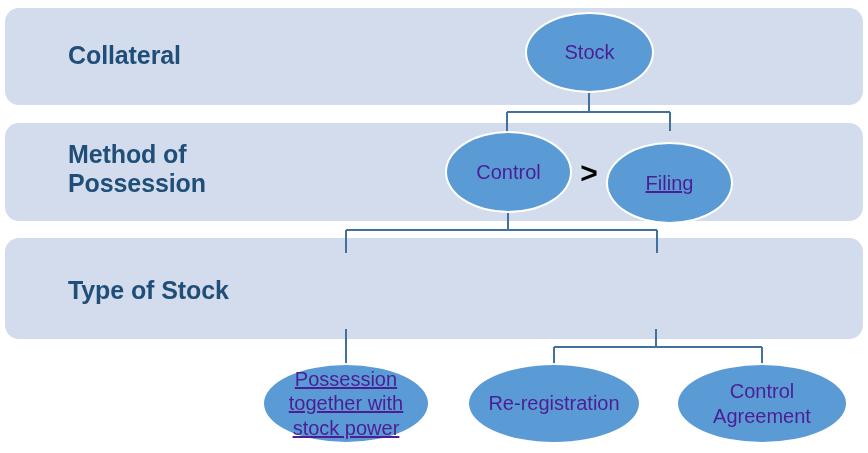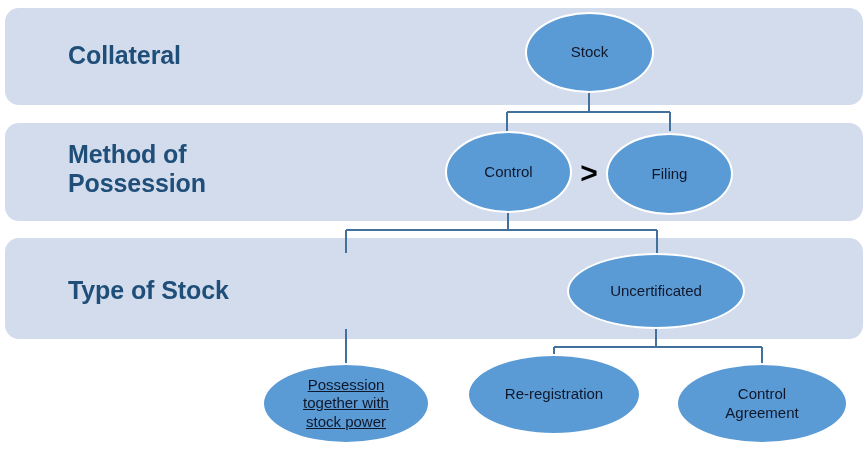--- a/index.html
+++ b/index.html
@@ -58,32 +58,32 @@
   .node {
     position: absolute;
     background: #5b9bd5;
     border: 2px solid #ffffff;
     border-radius: 50%;
     box-sizing: border-box;
     display: flex;
     align-items: center;
     justify-content: center;
     text-align: center;
-    color: #0f172a;
-    font-size: 15px;
+    color: #4c1d95;
+    font-size: 20px;
     line-height: 1.22;
     white-space: pre-line;
   }
   #node-stock        { left: 525px; top: 12px;  width: 129px; height: 81px; }
   #node-control      { left: 445px; top: 131px; width: 127px; height: 82px; }
-  #node-filing       { left: 606px; top: 133px; width: 127px; height: 82px; }
+  #node-filing       { left: 606px; top: 142px; width: 127px; height: 82px; text-decoration: underline; }
   #node-certificated { left: 270px; top: 253px; width: 152px; height: 76px; }
   #node-uncertificated { left: 567px; top: 253px; width: 178px; height: 76px; }
   #node-possession   { left: 262px; top: 363px; width: 168px; height: 81px; text-decoration: underline; }
-  #node-reregistration { left: 467px; top: 354px; width: 174px; height: 81px; }
+  #node-reregistration { left: 467px; top: 363px; width: 174px; height: 81px; }
   #node-control-agreement { left: 676px; top: 363px; width: 172px; height: 81px; }
 
   #gt-symbol {
     position: absolute;
     left: 576px;
     top: 156px;
     width: 26px;
     height: 34px;
     color: #000000;
     font-size: 30px;
@@ -124,21 +124,20 @@
   </svg>
 
   <div class="band-label" id="label-collateral">Collateral</div>
   <div class="band-label" id="label-method">Method of
 Possession</div>
   <div class="band-label" id="label-type">Type of Stock</div>
 
   <div class="node" id="node-stock">Stock</div>
   <div class="node" id="node-control">Control</div>
   <div class="node" id="node-filing">Filing</div>
-  <div class="node" id="node-uncertificated">Uncertificated</div>
   <div class="node" id="node-possession">Possession
 together with
 stock power</div>
   <div class="node" id="node-reregistration">Re-registration</div>
   <div class="node" id="node-control-agreement">Control
 Agreement</div>
 
   <div id="gt-symbol">&gt;</div>
 
 </div>

